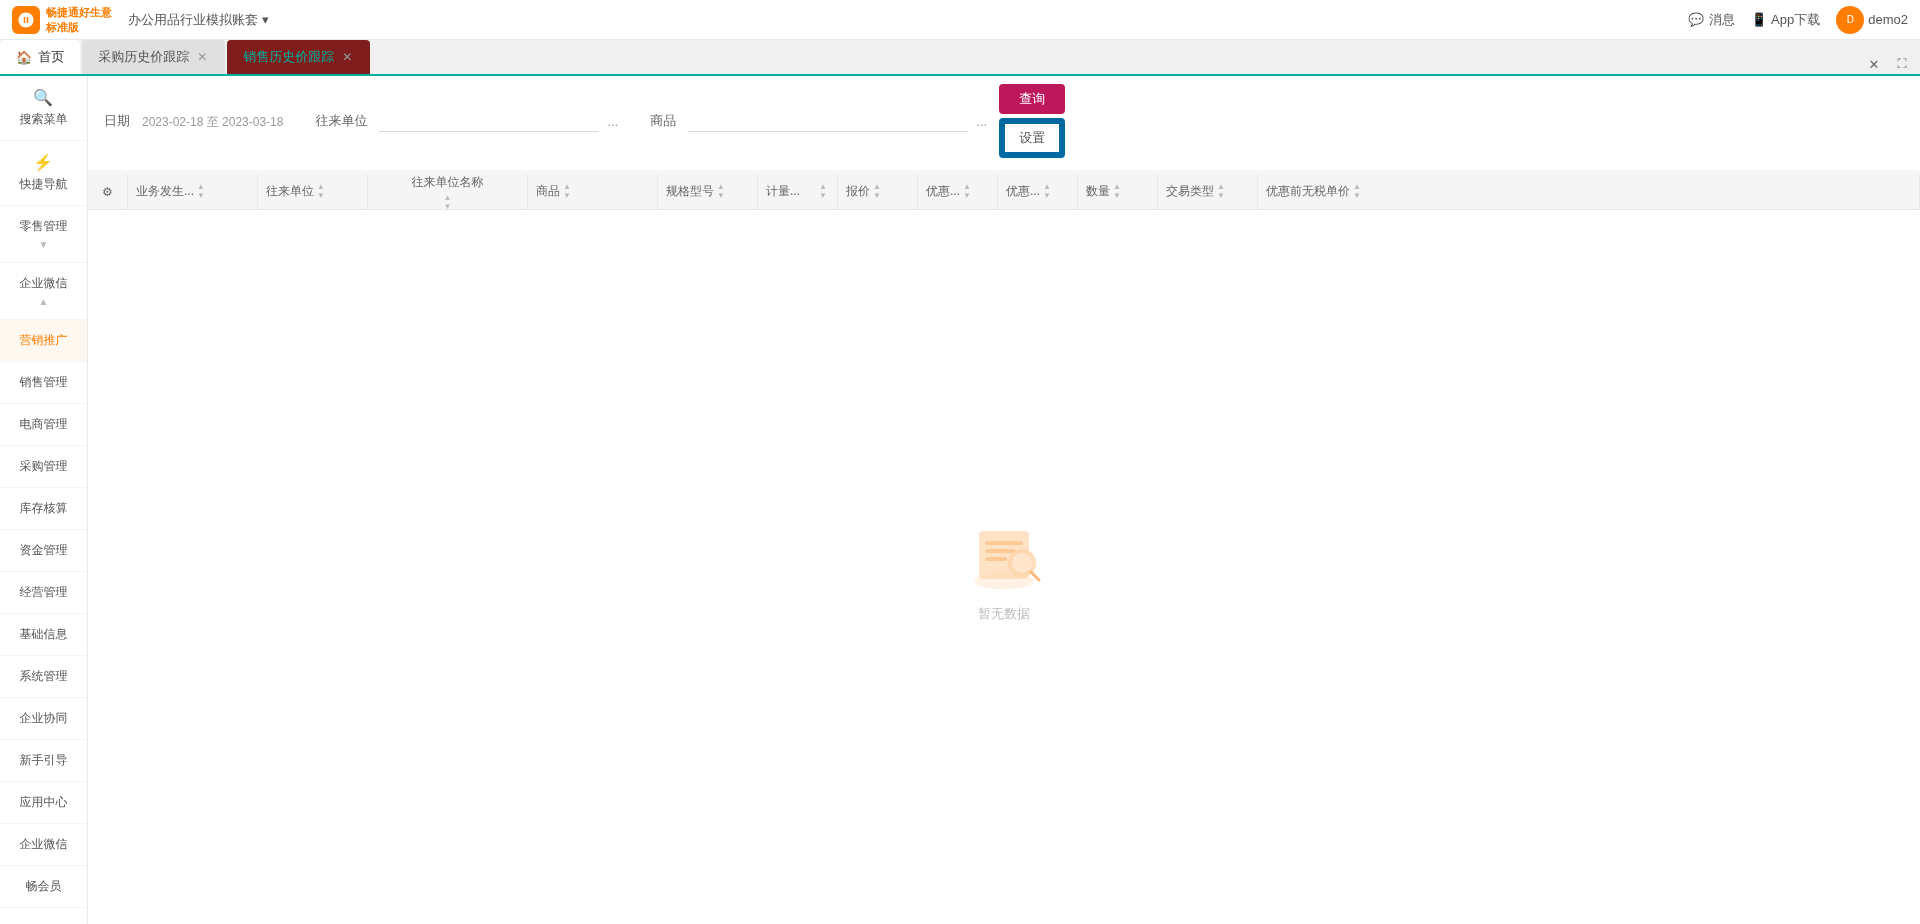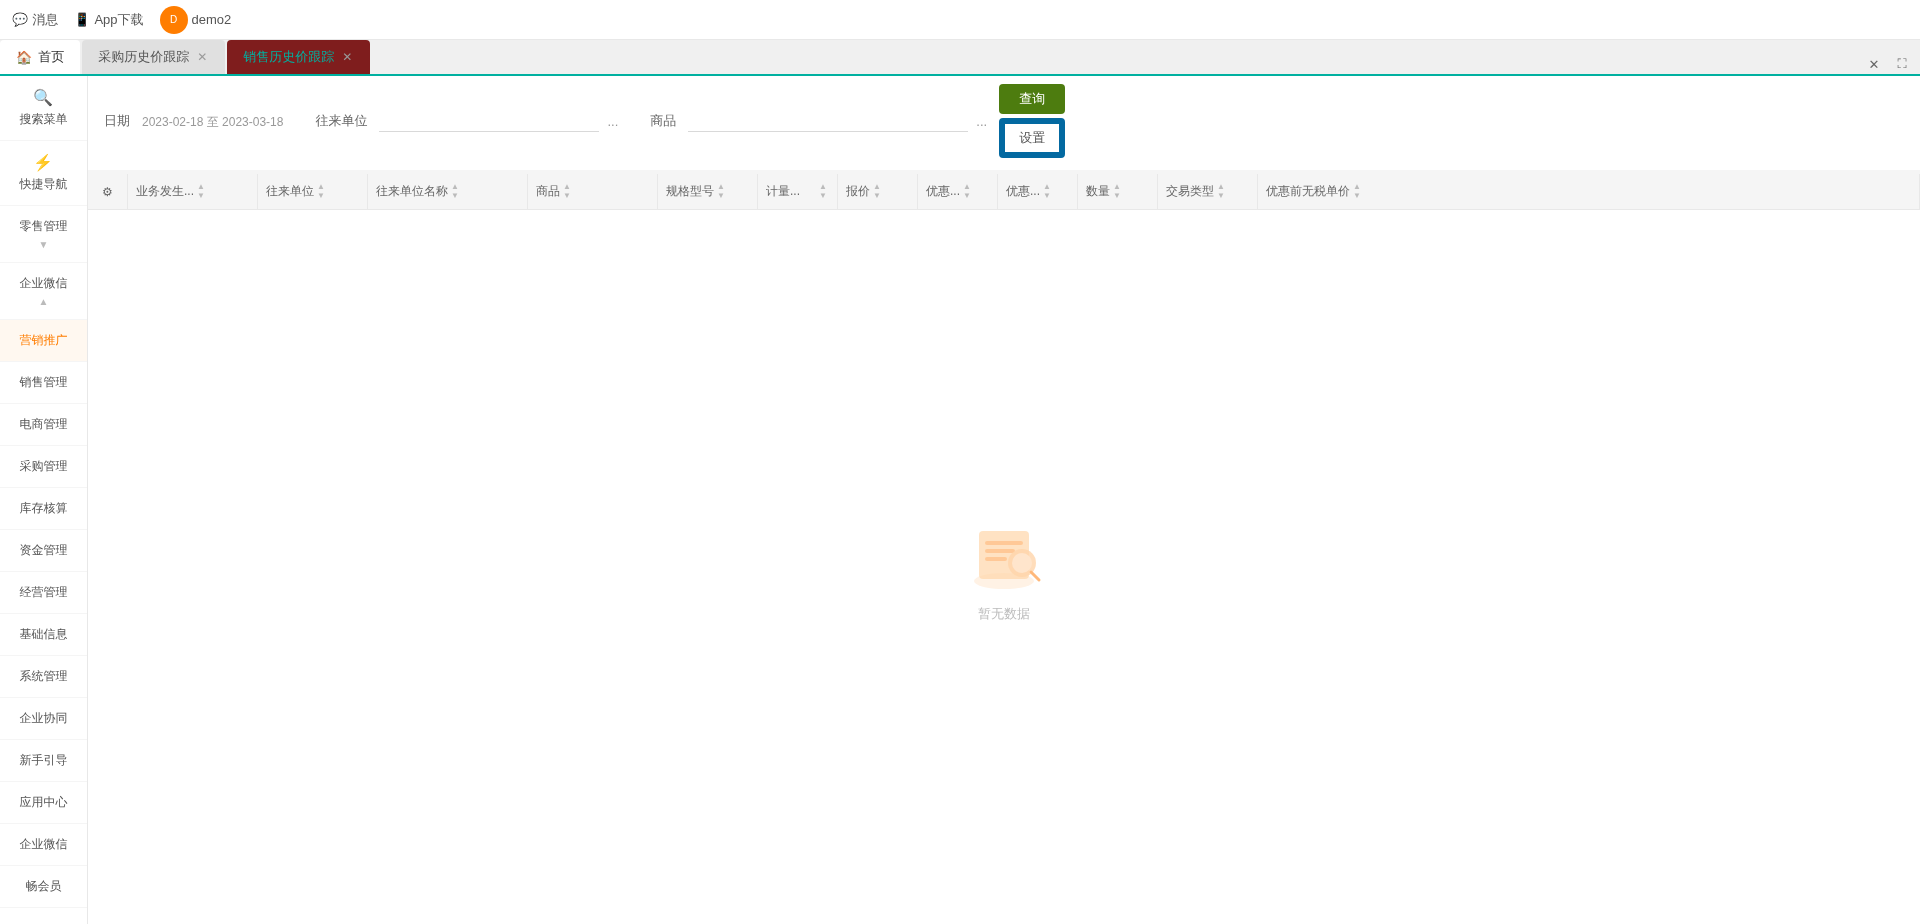--- a/index.html
+++ b/index.html
@@ -52,53 +52,70 @@
     .filter-bar { background: #fff; padding: 8px 16px 12px; flex-shrink: 0; }
     .filter-row { display: flex; align-items: center; gap: 12px; flex-wrap: wrap; }
     .filter-label { color: #666; font-size: 13px; white-space: nowrap; }
     .date-buttons { display: flex; align-items: center; gap: 4px; }
     .date-btn { padding: 2px 8px; border: 1px solid transparent; border-radius: 3px; cursor: pointer; font-size: 13px; color: #555; background: transparent; }
     .date-btn.active { background: #ff7d00; color: #fff; border-color: #ff7d00; border-radius: 12px; }
     .date-range-text { font-size: 12px; color: #999; margin-top: 2px; }
     .filter-field { display: flex; align-items: center; gap: 8px; }
     .filter-input { border: none; border-bottom: 1px solid #d9d9d9; padding: 3px 6px; font-size: 13px; color: #333; min-width: 180px; outline: none; background: transparent; }
     .filter-input-dots { color: #999; font-size: 13px; cursor: pointer; }
-    .query-btn { background: #4d7c0f; color: #fff; border: none; padding: 6px 18px; border-radius: 4px; cursor: pointer; font-size: 13px; }
+    .query-btn { background: #be185d; color: #fff; border: none; padding: 6px 18px; border-radius: 4px; cursor: pointer; font-size: 13px; }
     .settings-btn { background: #fff; color: #555; border: 6px solid #0369a1; padding: 5px 14px; border-radius: 4px; cursor: pointer; font-size: 13px; }
     .filter-buttons { display: flex; flex-direction: column; gap: 4px; }
 
     
     .table-area { background: #fff; flex: 1; display: flex; flex-direction: column; overflow: hidden; margin-top: 4px; }
     .table-header { display: flex; align-items: center; height: 36px; background: #f5f5f5; border-bottom: 1px solid #e8e8e8; flex-shrink: 0; }
     .th { display: flex; align-items: center; gap: 3px; padding: 0 8px; font-size: 12px; color: #666; border-right: 1px solid #e8e8e8; height: 100%; white-space: nowrap; overflow: hidden; }
     .th .sort-icons { display: flex; flex-direction: column; gap: 1px; }
     .th .sort-icon { font-size: 8px; color: #bbb; line-height: 1; }
     .th-gear { width: 40px; flex-shrink: 0; display: flex; align-items: center; justify-content: center; }
     .col-biz { width: 130px; flex-shrink: 0; }
     .col-partner { width: 110px; flex-shrink: 0; }
-    .col-partner-name { width: 160px; flex-shrink: 0; }
+    .col-partner-name { width: 160px; flex-shrink: 0; flex-direction: column; }
     .col-goods { width: 130px; flex-shrink: 0; }
     .col-spec { width: 100px; flex-shrink: 0; }
     .col-unit { width: 80px; flex-shrink: 0; gap: 19px; }
     .col-quote { width: 80px; flex-shrink: 0; }
     .col-discount1 { width: 80px; flex-shrink: 0; }
     .col-discount2 { width: 80px; flex-shrink: 0; }
     .col-qty { width: 80px; flex-shrink: 0; }
     .col-trade { width: 100px; flex-shrink: 0; }
     .col-pretax { flex: 1; }
 
     
     .empty-state { flex: 1; display: flex; flex-direction: column; align-items: center; justify-content: center; gap: 4px; }
     .empty-icon { width: 90px; height: 90px; position: relative; }
     .empty-text { color: #bbb; font-size: 13px; }
   </style>
 </head>
 <body>
 
 <div class="top-bar">
+  <div class="top-bar-left">
+    <div class="logo-area">
+      <div class="logo-icon">
+        <svg viewBox="0 0 24 24">
+            <path d="M12 2C6.48 2 2 6.48 2 12s4.48 10 10 10 10-4.48 10-10S17.52 2 12 2zm-1 14H9V8h2v8zm4 0h-2V8h2v8z"></path>
+          </svg>
+      </div>
+      <div class="logo-text">
+        <div>畅捷通好生意</div>
+        <div>标准版</div>
+      </div>
+    </div>
+    <div class="app-selector">
+      <span>办公用品行业模拟账套</span>
+      <span>▾</span>
+    </div>
+  </div>
   <div class="top-bar-right">
     <div class="top-action">
       <span>💬</span>
       <span>消息</span>
     </div>
     <div class="top-action">
       <span>📱</span>
       <span>App下载</span>
     </div>
     <div class="top-action">

